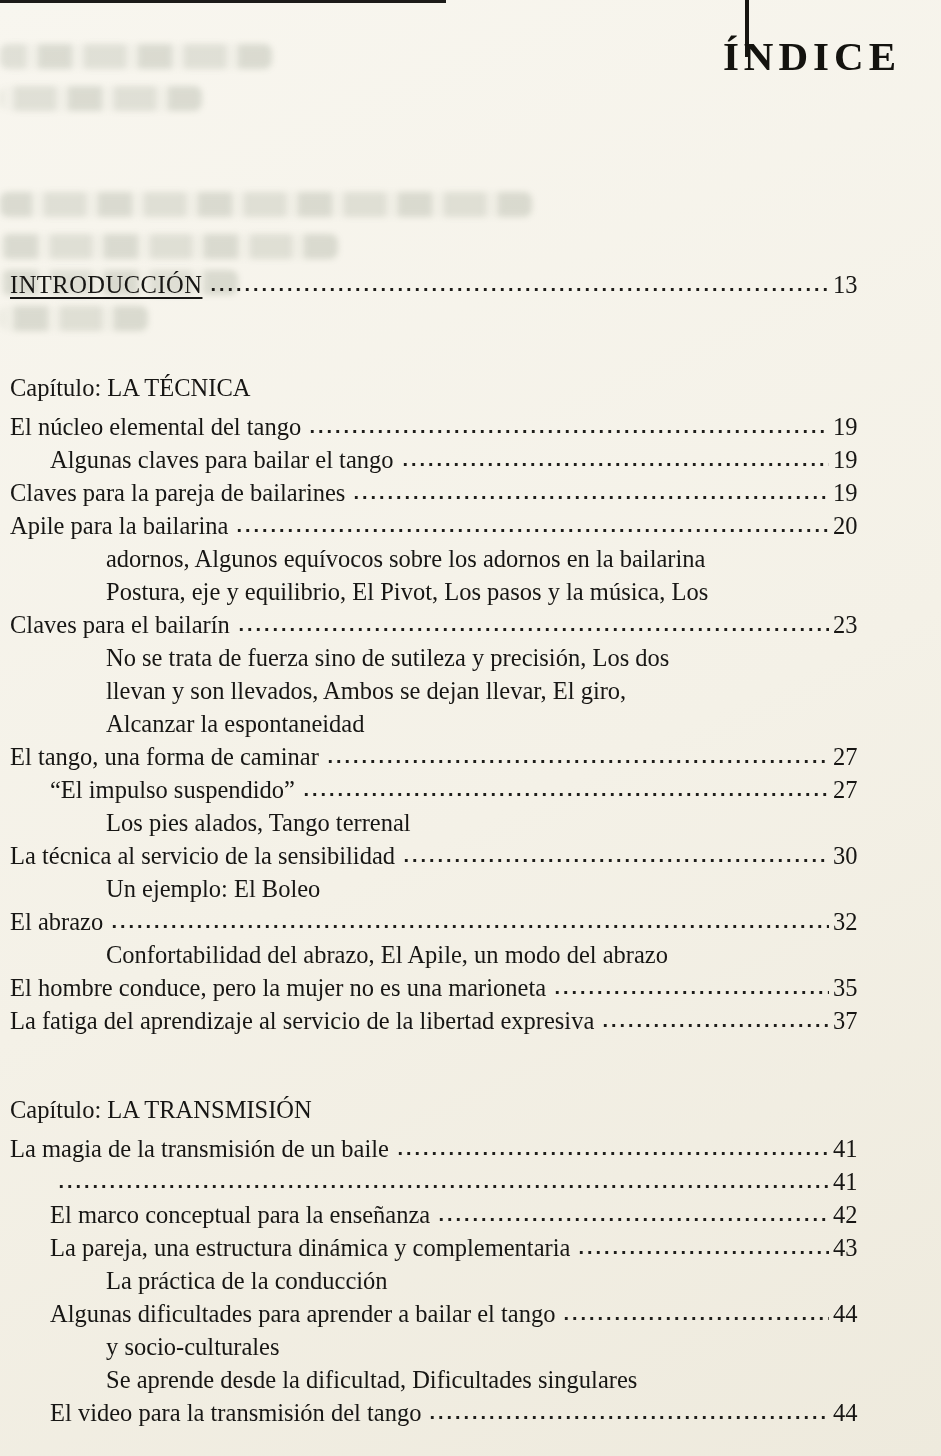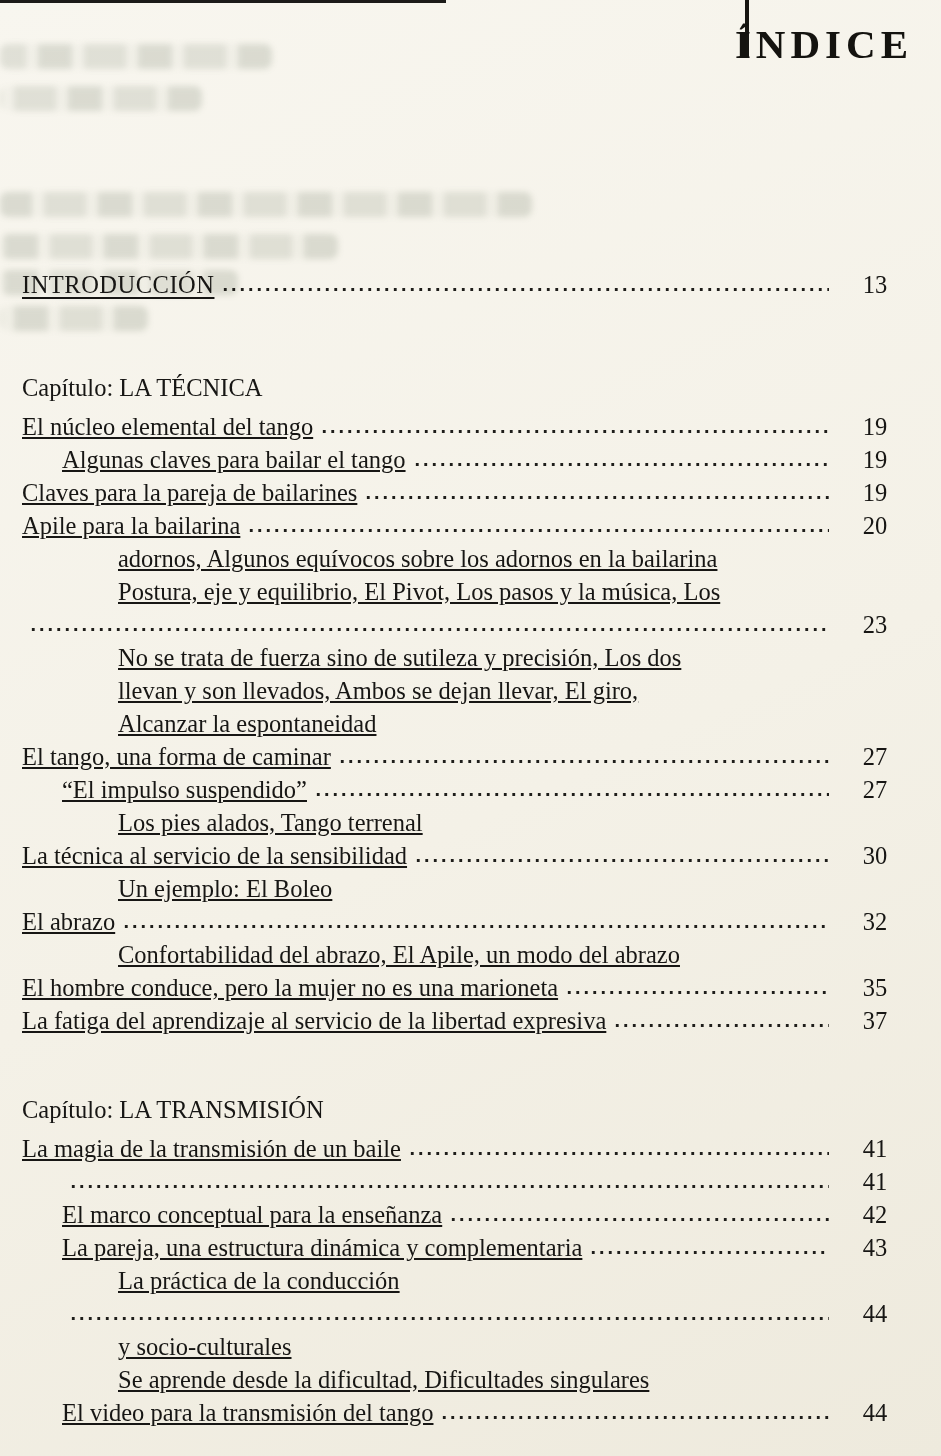--- a/index.html
+++ b/index.html
@@ -43,66 +43,66 @@
   .s2 { top: 86px;  width: 202px; }
   .s3 { top: 192px; width: 532px; }
   .s4 { top: 234px; width: 338px; }
   .s5 { top: 270px; width: 238px; }
   .s6 { top: 306px; width: 148px; }
 
   .page-title {
     position: absolute;
     top: 16px;
     right: 24px;
-    margin: 4px;
+    margin: 16px;
     font-size: 41px;
     font-weight: 700;
     letter-spacing: 5px;
     color: #14130f;
   }
 
   .toc {
     position: absolute;
     top: 268px;
-    left: 22px;
+    left: 10px;
     right: 24px;
     font-size: 24.5px;
   }
 
   .row {
     display: flex;
     align-items: baseline;
     line-height: 33px;
     white-space: nowrap;
   }
   .ind0 { padding-left: 0; }
   .ind1 { padding-left: 40px; }
   .ind2 { padding-left: 96px; }
 
-  .label { flex: none; text-decoration: underline; }
+  .label { flex: none; }
   .intro {
     text-decoration: underline;
     text-underline-offset: 4px;
     letter-spacing: 0.5px;
   }
 
   .leader {
     flex: 1 1 auto;
     height: 8px;
     margin: 0 4px 0 7px;
     background-image: radial-gradient(circle, #1e1d1a 1.4px, rgba(0,0,0,0) 1.8px);
     background-size: 8.5px 5px;
     background-position: left bottom 1px;
     background-repeat: repeat-x;
   }
 
   .pagenum {
     flex: none;
     width: 84px;
-    text-align: center;
+    text-align: left;
   }
 
   .heading { line-height: 33px; margin-bottom: 6px; }
   .section { display: block; }
 </style>
 </head>
 <body>
 
 <div class="page">
 
@@ -147,20 +147,21 @@
             <span class="leader"></span>
             <span class="pagenum">20</span>
           </div>
           <div class="row ind2">
             <span class="label">adornos, Algunos equívocos sobre los adornos en la bailarina</span>
           </div>
           <div class="row ind2">
             <span class="label">Postura, eje y equilibrio, El Pivot, Los pasos y la música, Los</span>
           </div>
           <div class="row ind0">
+            <span class="label">Claves para el bailarín</span>
             <span class="leader"></span>
             <span class="pagenum">23</span>
           </div>
           <div class="row ind2">
             <span class="label">No se trata de fuerza sino de sutileza y precisión, Los dos</span>
           </div>
           <div class="row ind2">
             <span class="label">llevan y son llevados, Ambos se dejan llevar, El giro,</span>
           </div>
           <div class="row ind2">
@@ -224,20 +225,21 @@
           </div>
           <div class="row ind1">
             <span class="label">La pareja, una estructura dinámica y complementaria</span>
             <span class="leader"></span>
             <span class="pagenum">43</span>
           </div>
           <div class="row ind2">
             <span class="label">La práctica de la conducción</span>
           </div>
           <div class="row ind1">
+            <span class="label">Algunas dificultades para aprender a bailar el tango</span>
             <span class="leader"></span>
             <span class="pagenum">44</span>
           </div>
           <div class="row ind2">
             <span class="label">y socio-culturales</span>
           </div>
           <div class="row ind2">
             <span class="label">Se aprende desde la dificultad, Dificultades singulares</span>
           </div>
           <div class="row ind1">

